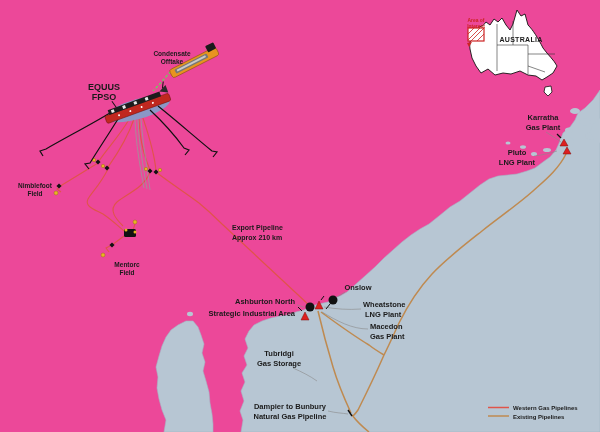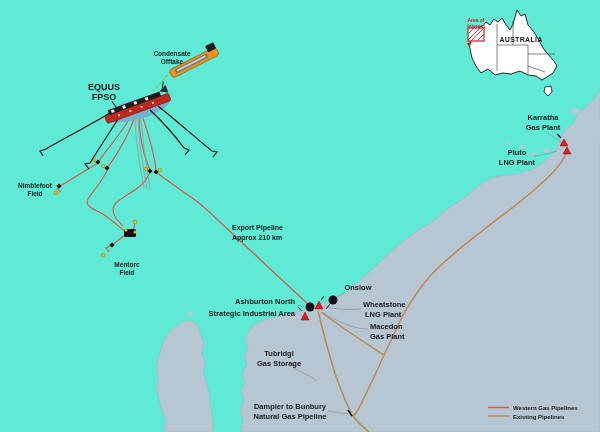--- a/index.html
+++ b/index.html
@@ -1,16 +1,16 @@
 <!DOCTYPE html>
 <html><head>
 <meta charset="utf-8">
 <style>
   html,body{margin:0;padding:0;background:#ffffff;}
-  .stage{width:600px;height:432px;position:relative;background:#5eead4;overflow:hidden;}
+  .stage{width:600px;height:432px;position:relative;background:#ec4899;overflow:hidden;}
   svg text{font-family:"Liberation Sans","DejaVu Sans",sans-serif;font-weight:bold;fill:#1a1a1a;}
   .lbl-lg{font-size:9px;}
   .lbl{font-size:7.5px;}
   .lbl-md{font-size:7px;}
   .lbl-sm{font-size:6.5px;}
   .lbl-xs{font-size:6px;}
   .lbl-inset{font-size:7px;letter-spacing:.3px;}
   .lbl-red{font-size:4.9px;fill:#cc2222;}
 </style>
 </head>

